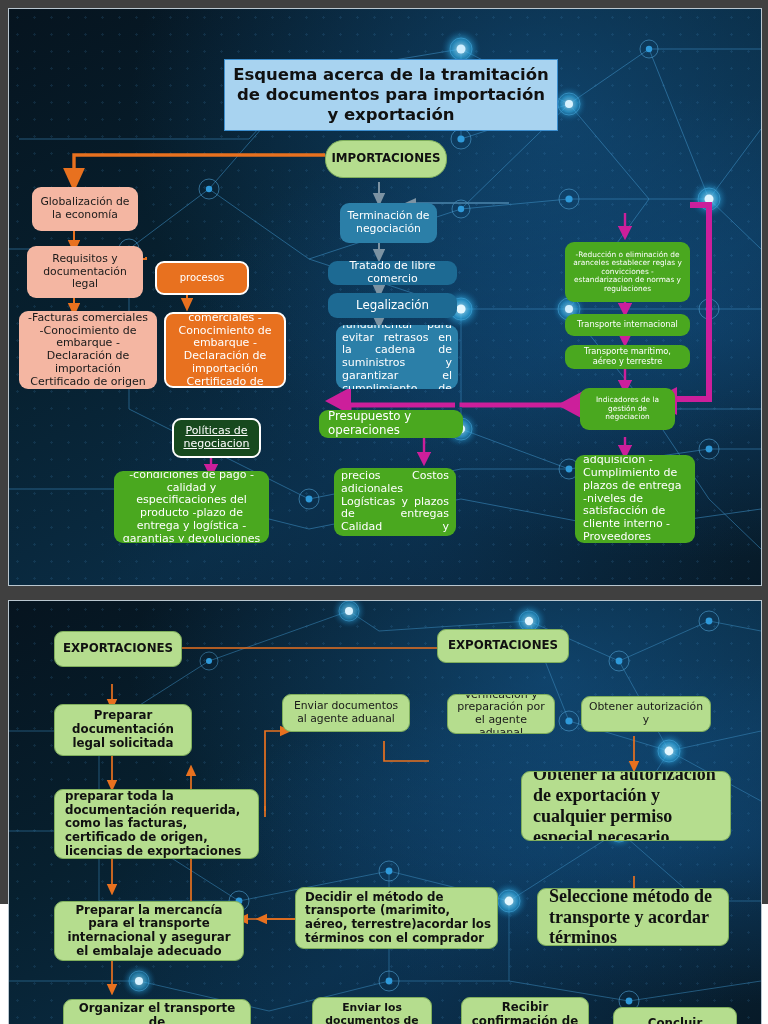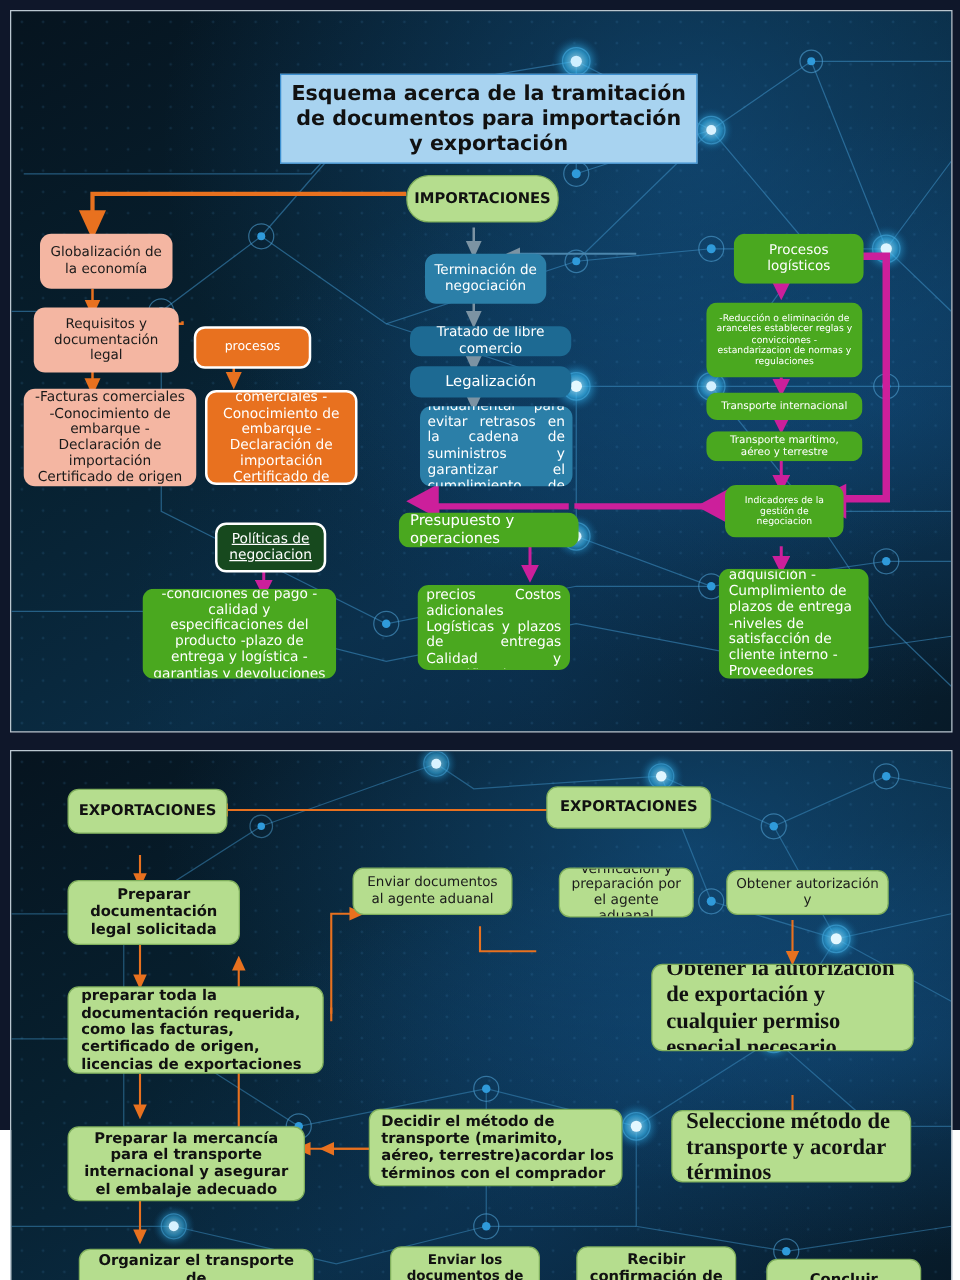--- a/index.html
+++ b/index.html
@@ -1,18 +1,18 @@
 <!DOCTYPE html>
 <html><head>
 <meta charset="utf-8">
 <style>
   html,body{margin:0;padding:0;background:#ffffff;}
   body{width:768px;height:1024px;overflow:hidden;font-family:"DejaVu Sans",sans-serif;}
 
-  .page{position:relative;width:768px;height:904px;background:#0f172a;}
+  .page{position:relative;width:768px;height:904px;background:#404040;}
 
   
   .panel{position:absolute;left:8px;width:752px;overflow:hidden;
          background:
            radial-gradient(ellipse at 72% 18%, rgba(22,92,150,.55) 0%, rgba(10,40,70,0) 55%),
            radial-gradient(ellipse at 92% 55%, rgba(18,80,135,.45) 0%, rgba(10,40,70,0) 52%),
            radial-gradient(ellipse at 55% 90%, rgba(14,64,110,.35) 0%, rgba(8,30,55,0) 55%),
            linear-gradient(150deg,#06141f 0%,#07202f 35%,#0a2c44 65%,#071a28 100%);
          border:1px solid #b9c6cf;}
   .panel1{top:8px;height:576px;}
@@ -189,21 +189,20 @@
     </div>
 
     <div class="node g-dark fs9" style="left:163px;top:409px;width:89px;height:40px;">Políticas de negociacion</div>
     <div class="node g-mid fs9" style="left:105px;top:462px;width:155px;height:72px;">-condiciones de pago -calidad y especificaciones del producto -plazo de entrega y logística -garantias y devoluciones</div>
 
     <div class="node g-mid left fs12" style="left:310px;top:401px;width:144px;height:28px;padding-left:8px;">Presupuesto y operaciones</div>
     <div class="node g-mid just fs9" style="left:325px;top:459px;width:122px;height:68px;">
       <span class="jtxt">Negociación de precios Costos adicionales Logísticas y plazos de entregas Calidad y especificaciones</span>
     </div>
 
-    <div class="node g-mid fs11" style="left:578px;top:178px;width:104px;height:40px;">Procesos logísticos</div>
     <div class="node g-mid fs7" style="left:556px;top:233px;width:125px;height:60px;">-Reducción o eliminación de aranceles establecer reglas y convicciones -estandarizacion de normas y regulaciones</div>
     <div class="node g-mid fs8" style="left:556px;top:305px;width:125px;height:22px;">Transporte internacional</div>
     <div class="node g-mid fs8" style="left:556px;top:336px;width:125px;height:24px;">Transporte marítimo, aéreo y terrestre</div>
     <div class="node g-mid fs7" style="left:571px;top:379px;width:95px;height:42px;text-align:center;">Indicadores de la gestión de negociacion</div>
     <div class="node g-mid left fs9" style="left:566px;top:446px;width:120px;height:88px;padding:4px 7px;">
       <span class="ltxt">-Costo de adquisición -Cumplimiento de plazos de entrega -niveles de satisfacción de cliente interno -Proveedores internacionales</span>
     </div>
   </div>
 
   <div class="panel panel2">

